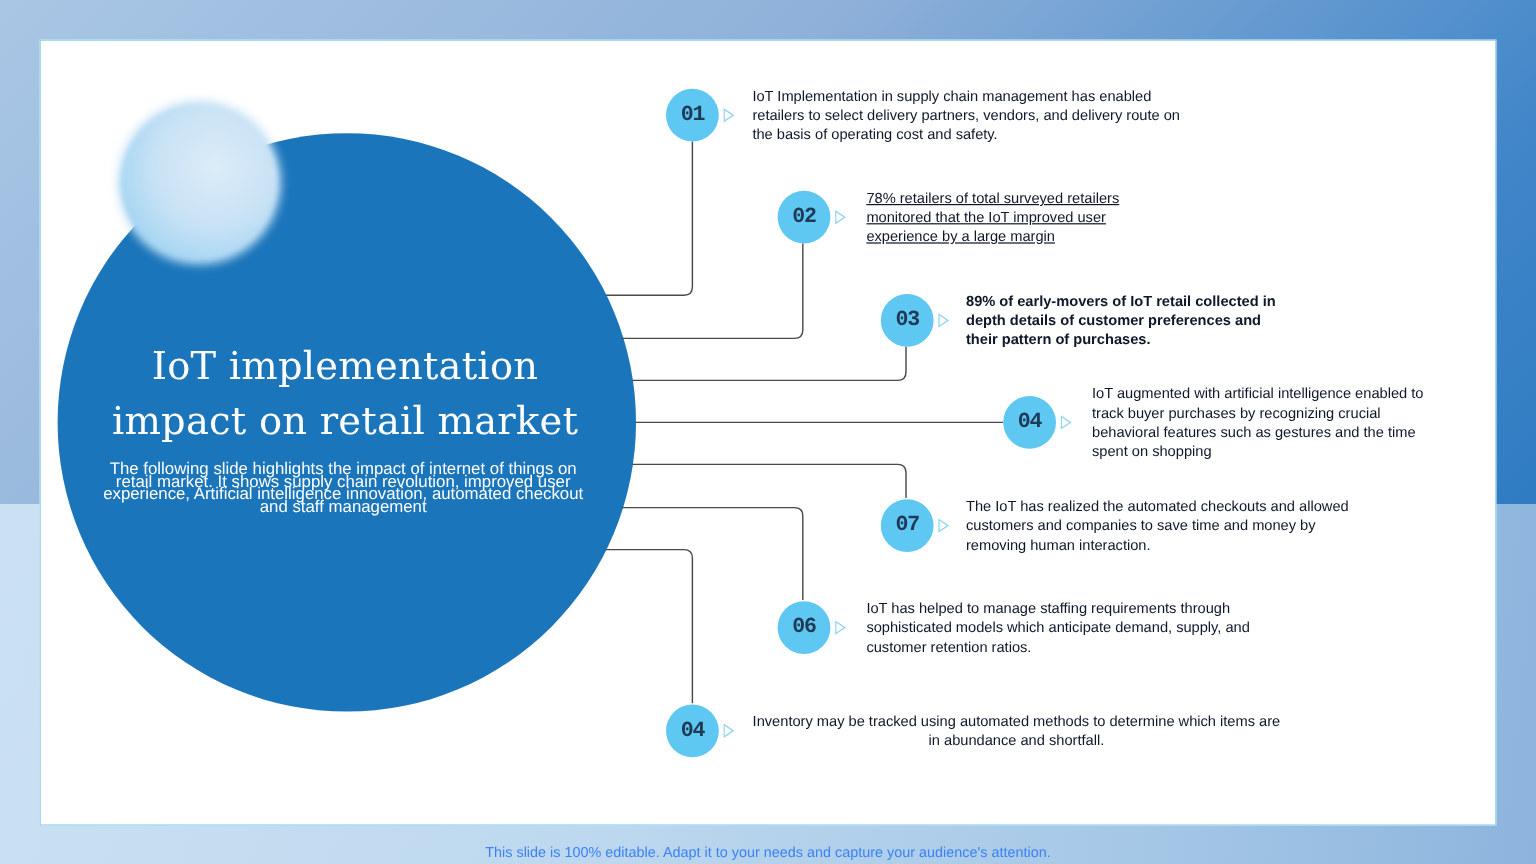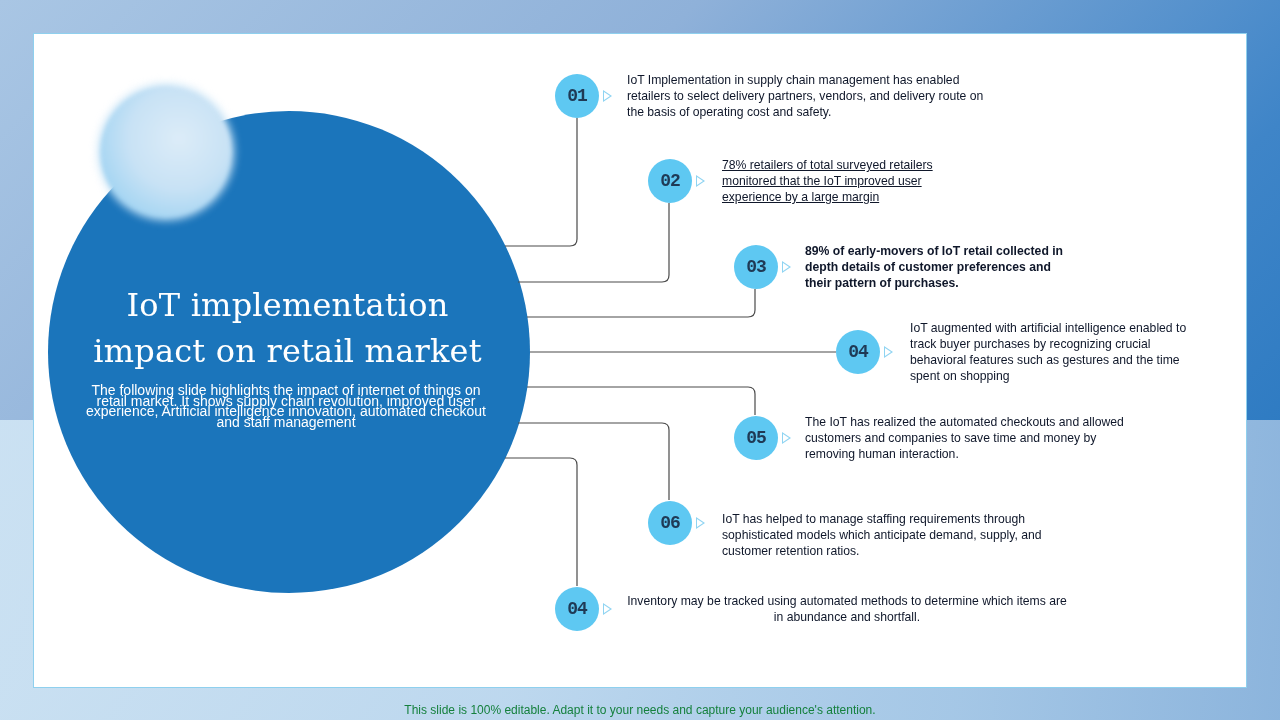--- a/index.html
+++ b/index.html
@@ -51,21 +51,21 @@
   .arrow::after {
     content:""; position:absolute; left:-8px; top:-4px; width:0; height:0;
     border-top:4px solid transparent; border-bottom:4px solid transparent;
     border-left:6px solid #ffffff;
   }
   .desc {
     position:absolute; color:#0f172a; font-size:12.2px; line-height:16px;
   }
   .footer {
     position:absolute; left:0; width:1280px; top:703px; text-align:center;
-    color:#15803d; font-size:12px;
+    color:#3b82f6; font-size:12px;
   }
 </style>
 </head>
 <body>
 
 <div class="bg-bottom"></div>
 
 <div class="slide"></div>
 
 <div class="big-circle"></div>
@@ -98,25 +98,25 @@
 <div class="desc" style="left:722px;top:157px;width:240px;text-decoration:underline;">78% retailers of total surveyed retailers monitored that the IoT improved user experience by a large margin</div>
 
 <div class="node" style="left:734px;top:245px;">03</div>
 <div class="arrow" style="left:782px;top:261px;"></div>
 <div class="desc" style="left:805px;top:243px;width:275px;font-weight:bold;">89% of early-movers of IoT retail collected in depth details of customer preferences and their pattern of purchases.</div>
 
 <div class="node" style="left:836px;top:330px;">04</div>
 <div class="arrow" style="left:884px;top:346px;"></div>
 <div class="desc" style="left:910px;top:320px;width:285px;">IoT augmented with artificial intelligence enabled to track buyer purchases by recognizing crucial behavioral features such as gestures and the time spent on shopping</div>
 
-<div class="node" style="left:734px;top:416px;">05</div>
+<div class="node" style="left:734px;top:416px;">07</div>
 <div class="arrow" style="left:782px;top:432px;"></div>
 <div class="desc" style="left:805px;top:414px;width:320px;">The IoT has realized the automated checkouts and allowed customers and companies to save time and money by removing human interaction.</div>
 
 <div class="node" style="left:648px;top:501px;">06</div>
 <div class="arrow" style="left:696px;top:517px;"></div>
-<div class="desc" style="left:722px;top:499px;width:340px;margin-top:12px;">IoT has helped to manage staffing requirements through sophisticated models which anticipate demand, supply, and customer retention ratios.</div>
+<div class="desc" style="left:722px;top:499px;width:340px;">IoT has helped to manage staffing requirements through sophisticated models which anticipate demand, supply, and customer retention ratios.</div>
 
 <div class="node" style="left:555px;top:587px;">04</div>
 <div class="arrow" style="left:603px;top:603px;"></div>
 <div class="desc" style="left:627px;top:593px;width:440px;text-align:center;">Inventory may be tracked using automated methods to determine which items are in abundance and shortfall.</div>
 
 <div class="footer">This slide is 100% editable. Adapt it to your needs and capture your audience's attention.</div>
 
 </body></html>

